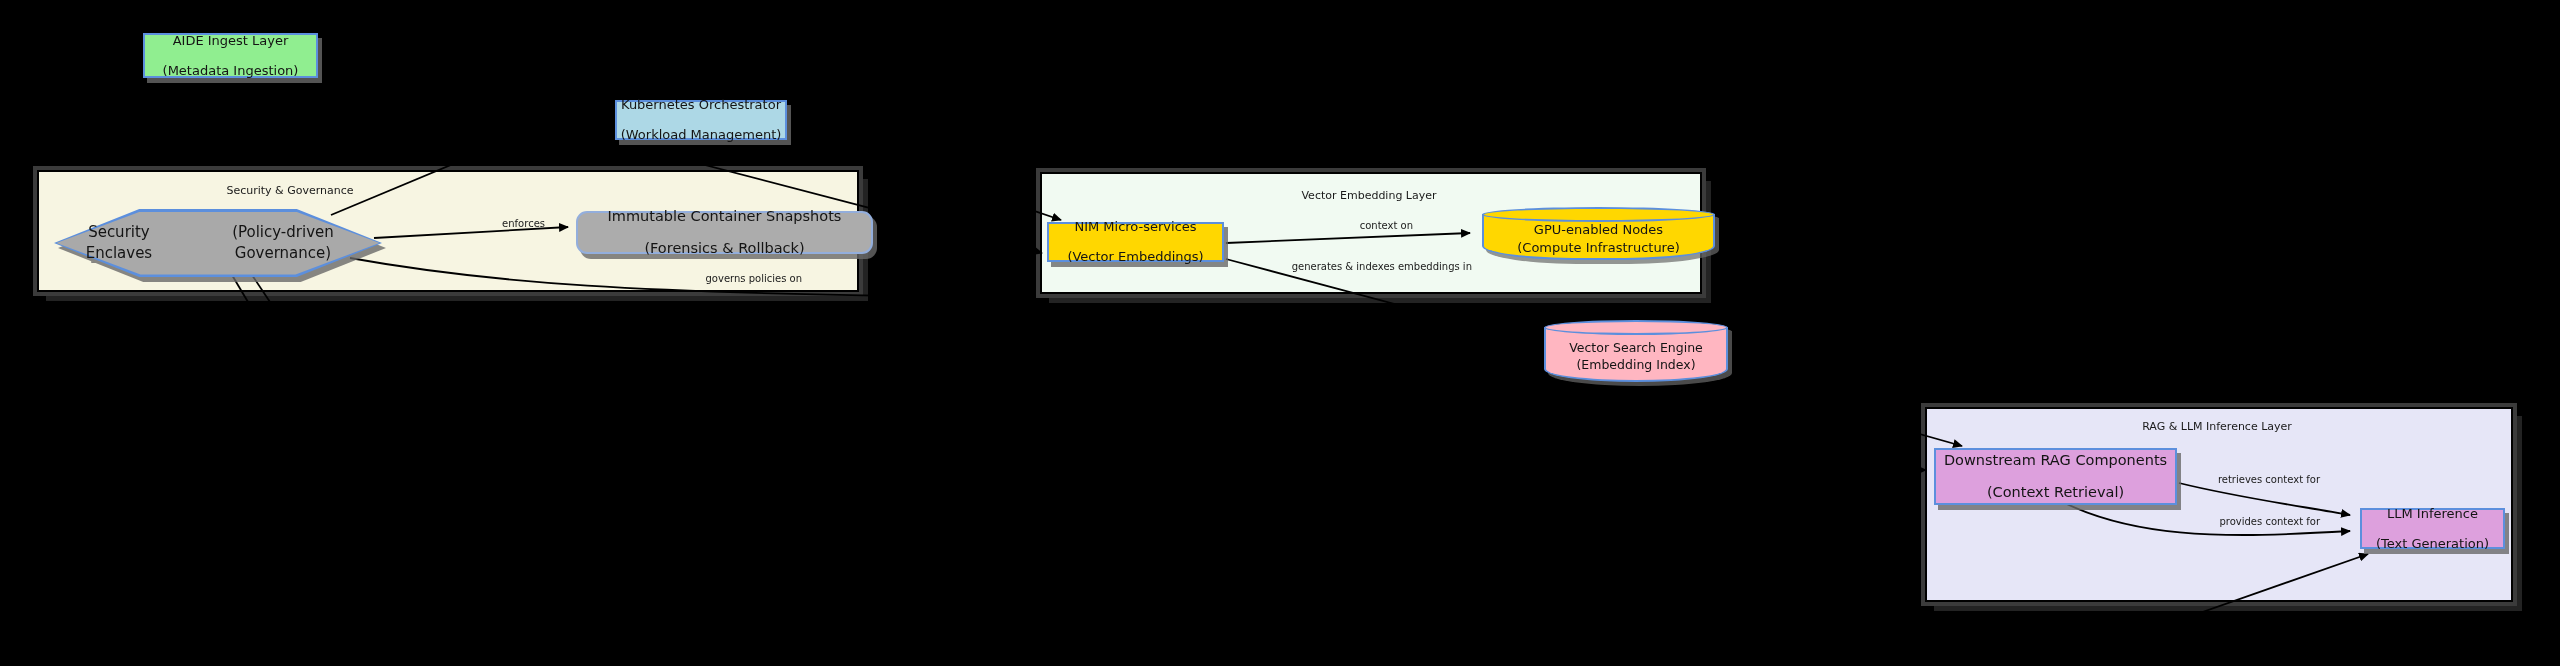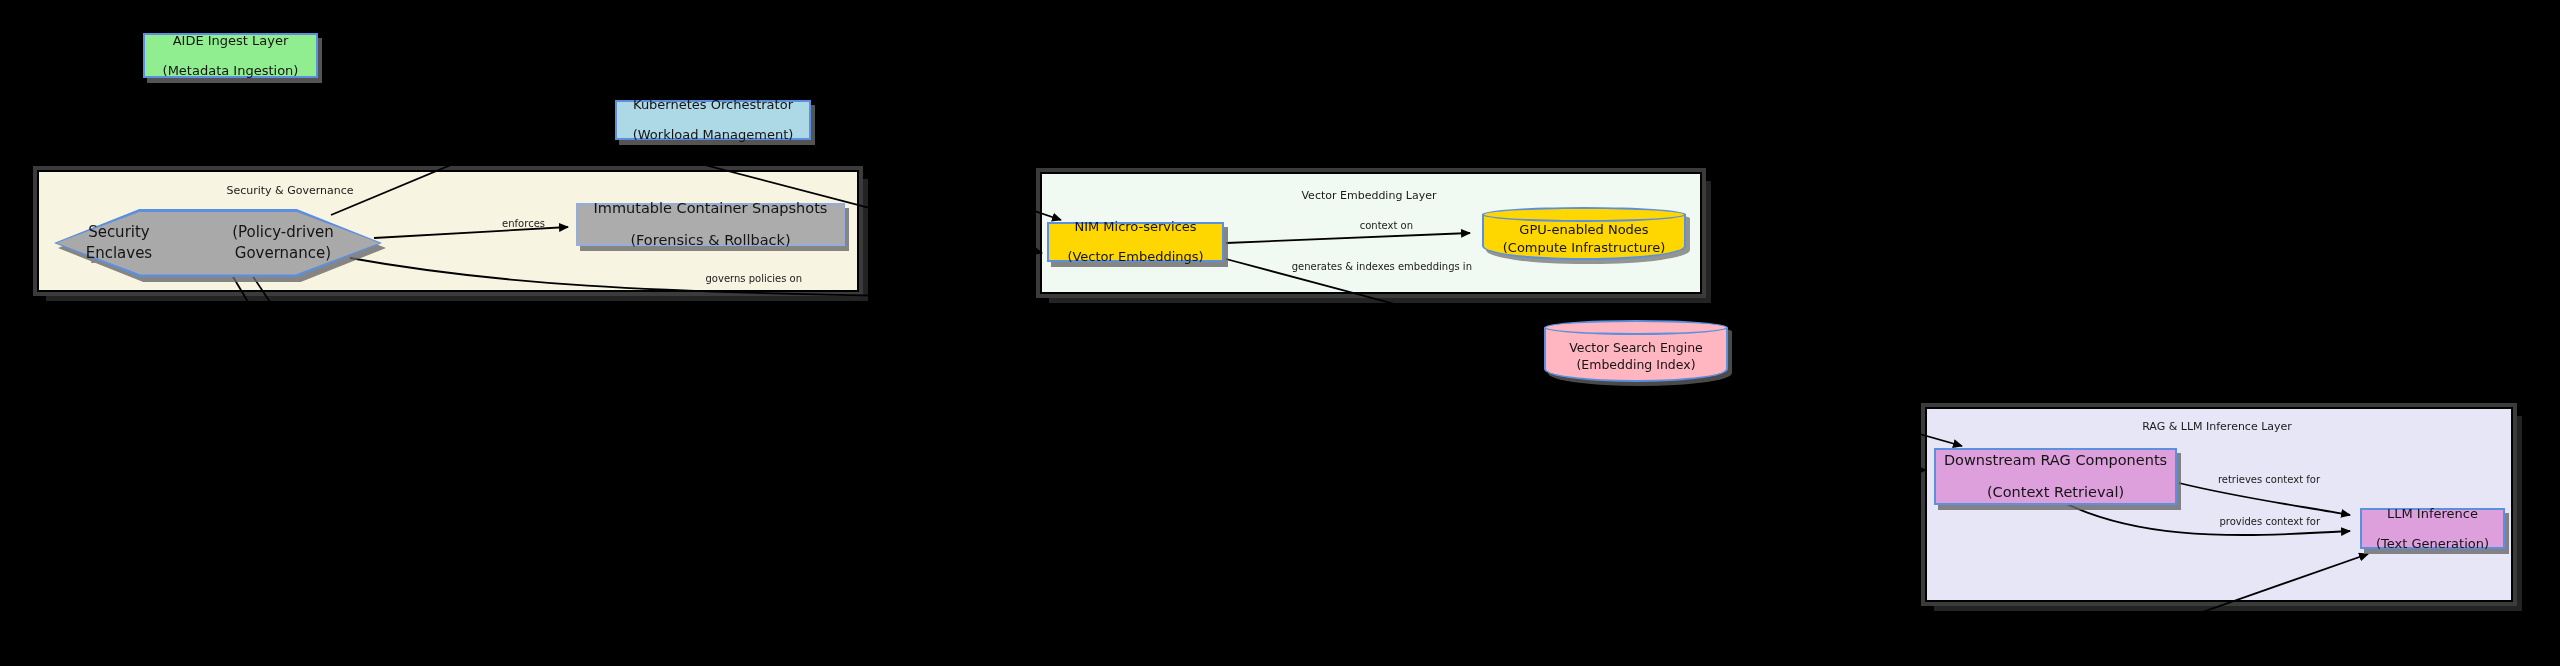--- a/index.html
+++ b/index.html
@@ -93,45 +93,45 @@
     <path d="M 2179 483 C 2240 498 2300 506 2350 515" stroke="#000" stroke-width="1.8" fill="none" marker-end="url(#arrow)"></path>
     <path d="M 2038 488 C 2120 542 2230 538 2350 531" stroke="#000" stroke-width="1.8" fill="none" marker-end="url(#arrow)"></path>
     <path d="M 2140 634 L 2368 554" stroke="#000" stroke-width="1.8" fill="none" marker-end="url(#arrow)"></path>
   </svg>
 
   <div class="node fs13" style="left:143px;top:33px;width:175px;height:45px;background:var(--aide_bg);">
     <span>AIDE Ingest Layer</span>
     <span>(Metadata Ingestion)</span>
   </div>
 
-  <div class="node fs13" style="left:615px;top:100px;width:196px;height:40px;background:var(--k8s_bg);">
+  <div class="node fs13" style="left:615px;top:100px;width:172px;height:40px;background:var(--k8s_bg);">
     <span>Kubernetes Orchestrator</span>
     <span>(Workload Management)</span>
   </div>
 
   <div class="hex-outer" style="left:54px;top:209px;width:328px;height:68px;">
     <div class="hex-border"></div>
     <div class="hex-fill"></div>
     <div class="hex-text fs15">
       <span>Security Enclaves</span>
       <span>(Policy-driven Governance)</span>
     </div>
   </div>
 
-  <div class="node fs14" style="left:576px;top:203px;width:269px;height:43px;background:var(--snapshot_bg);border-color:#93AEDC;">
+  <div class="node fs14" style="left:576px;top:211px;width:297px;height:43px;background:var(--snapshot_bg);border-color:#93AEDC;border-radius:11px;">
     <span>Immutable Container Snapshots</span>
     <span>(Forensics &amp; Rollback)</span>
   </div>
 
   <div class="node fs13" style="left:1047px;top:222px;width:177px;height:40px;background:var(--gold_bg);">
     <span>NIM Micro-services</span>
     <span>(Vector Embeddings)</span>
   </div>
 
-  <div class="cylinder" style="left:1482px;top:207px;width:204px;height:53px;">
+  <div class="cylinder" style="left:1482px;top:207px;width:204px;height:53px;padding-left:29px;">
     <div class="cyl-side" style="background:var(--gold_bg);"></div>
     <div class="cyl-top" style="background:var(--gold_bg);"></div>
     <div class="cyl-text fs13">
       <span>GPU-enabled Nodes</span>
       <span>(Compute Infrastructure)</span>
     </div>
   </div>
 
   <div class="cylinder" style="left:1496px;top:320px;width:184px;height:62px;margin-left:48px;">
     <div class="cyl-side" style="background:var(--pink_bg);"></div>

